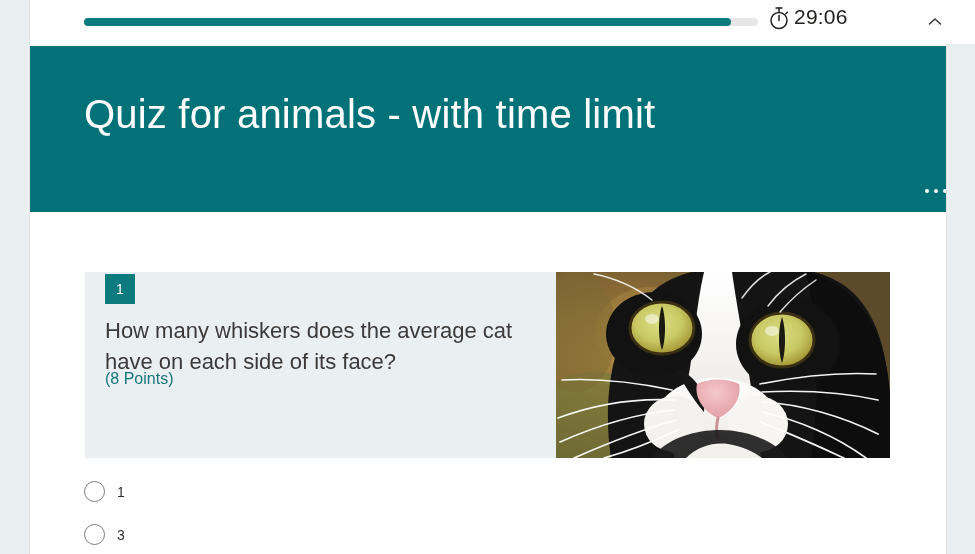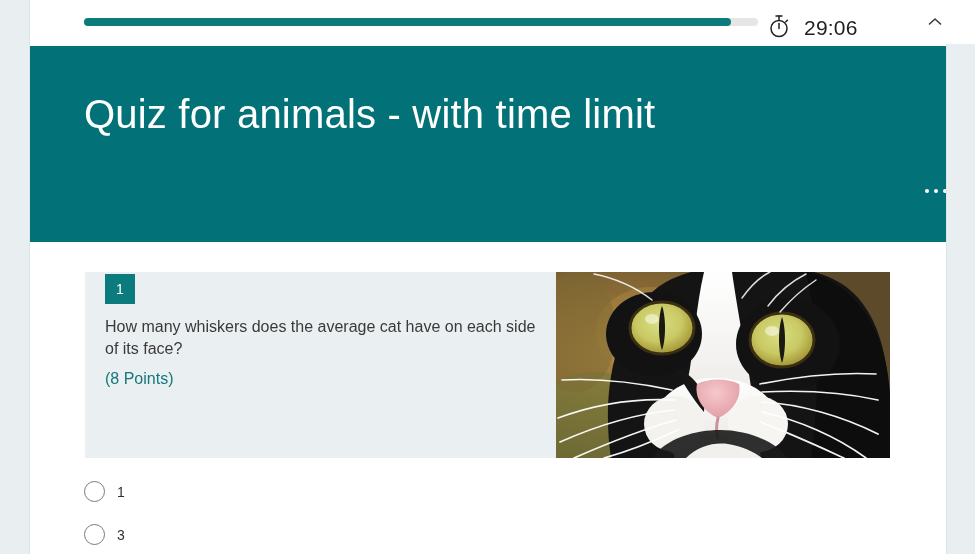--- a/index.html
+++ b/index.html
@@ -58,22 +58,22 @@
     border-radius: 4px;
     background: #0b7b7e;
   }
 
   .timer-group {
     position: absolute;
     left: 738px;
     top: 6px;
     height: 32px;
     display: flex;
-    align-items: flex-end;
-    gap: 14px;
+    align-items: flex-start;
+    gap: 4px;
   }
   .stopwatch-icon {
     width: 22px;
     height: 24px;
     display: block;
   }
   .timer-text {
     font-size: 21px;
     color: #201f1e;
     letter-spacing: 0.2px;
@@ -93,21 +93,21 @@
     cursor: pointer;
   }
   .collapse-btn svg { display: block; }
 
   
   .banner {
     position: absolute;
     left: 30px;
     top: 46px;
     width: 916px;
-    height: 196px;
+    height: 166px;
     background: #027278;
     overflow: hidden;
   }
   .banner-title {
     position: absolute;
     left: 54px;
     top: 46px;
     font-size: 40px;
     font-weight: 400;
     color: #ffffff;
@@ -161,21 +161,21 @@
     display: flex;
     align-items: center;
     justify-content: center;
   }
 
   .q-text {
     position: absolute;
     left: 20px;
     top: 44px;
     width: 440px;
-    font-size: 16px;
+    font-size: 22px;
     color: #3b3a39;
     line-height: 1.4;
   }
   .q-points {
     position: absolute;
     left: 20px;
     top: 96px;
     font-size: 16px;
     color: #16767a;
     line-height: 1.4;

